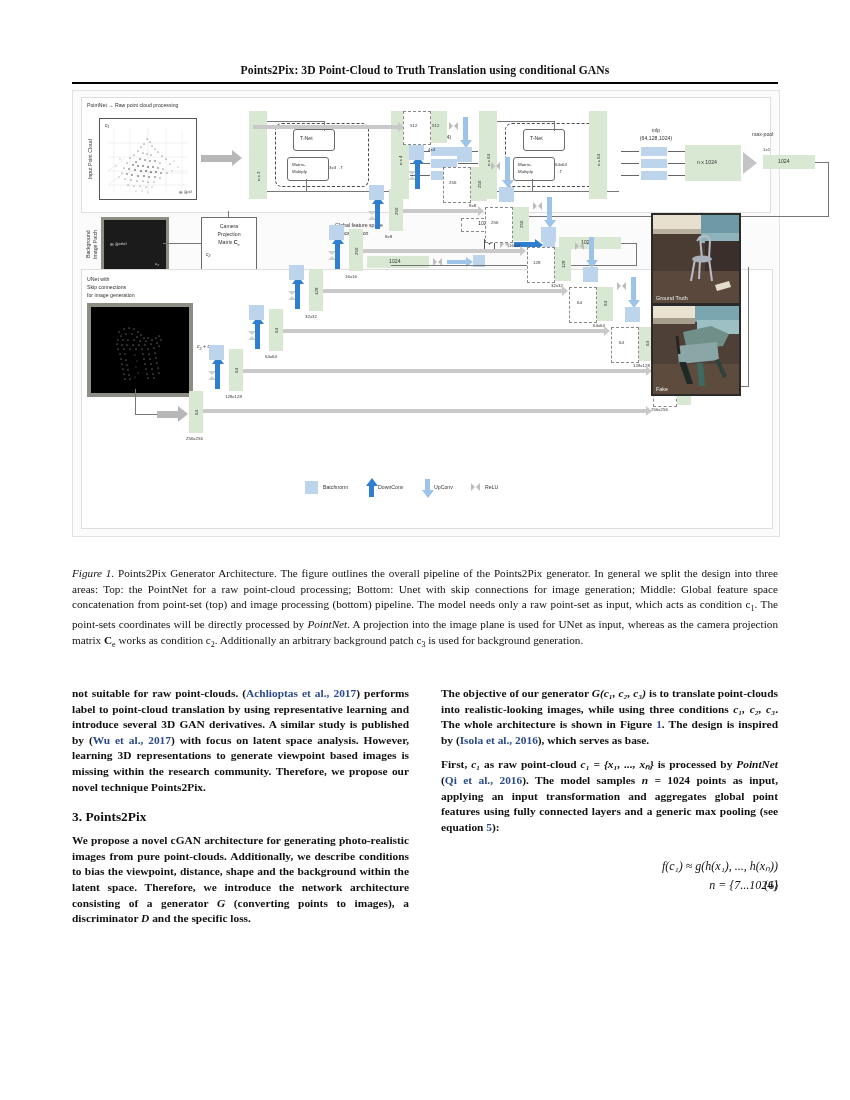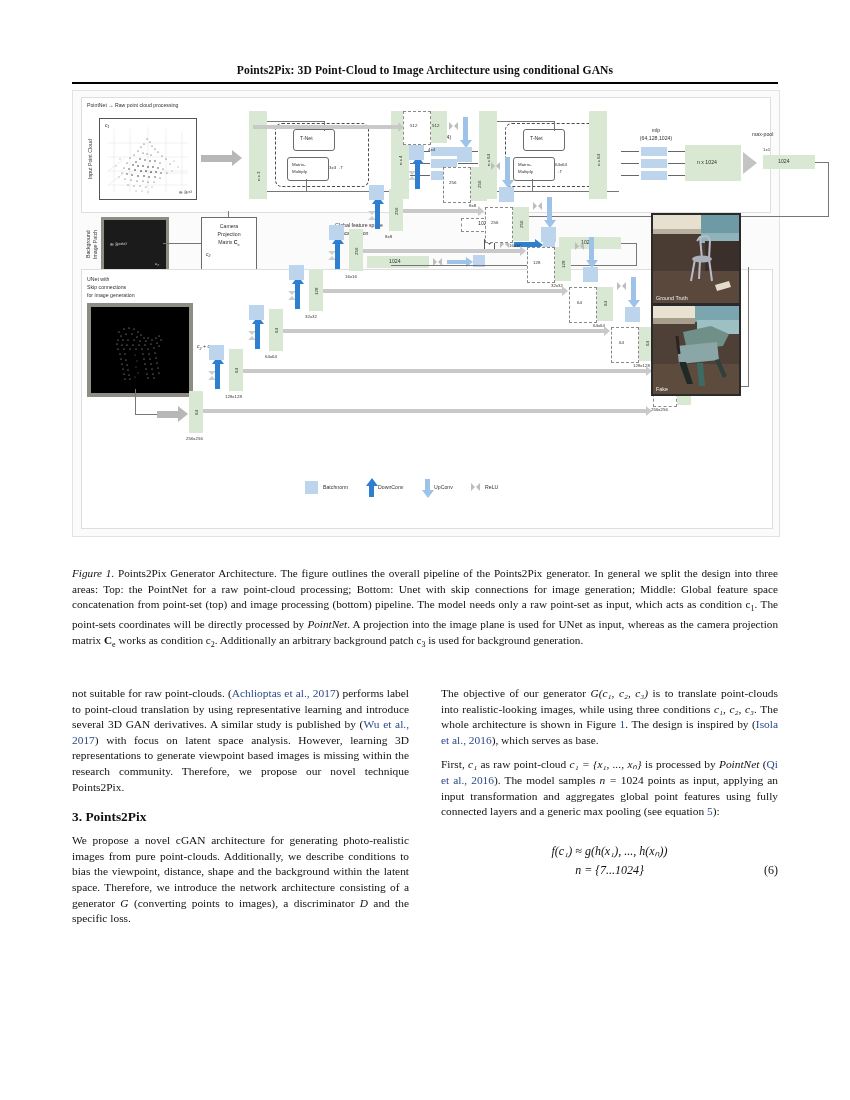--- a/index.html
+++ b/index.html
@@ -106,36 +106,36 @@
   .caption{
     position:absolute;left:72px;top:566px;width:706px;
     font-size:11.2px;line-height:15.6px;text-align:justify;
   }
   .caption i{font-style:italic;}
 
   
   .col{position:absolute;top:686px;width:337px;font-size:11.4px;line-height:15.6px;text-align:justify;}
   .colL{left:72px;}
   .colR{left:441px;}
-  .col p{margin:0 0 9px 0;}
+  .col p{margin:0 0 9px 0;font-weight:bold;}
   h2.sec{font-size:13.4px;font-weight:bold;margin:13px 0 8px 0;line-height:17px;}
   h3.sub{font-size:11.6px;font-weight:bold;margin:0 0 7px 0;}
   h4.subsub{font-size:11px;font-weight:normal;margin:13px 0 7px 0;font-variant:small-caps;letter-spacing:.2px;}
   .cite{color:#2b4a8b;}
   .mth{font-family:"Liberation Serif",serif;font-style:italic;}
   sub{font-size:.72em;}
-  .eq{margin:22px 0 0 0;position:relative;text-align:center;font-size:12px;line-height:19px;}
+  .eq{margin:22px 0 0 0;position:relative;text-align:right;font-size:12px;line-height:19px;}
   .eq .num{position:absolute;right:0;bottom:0;font-style:normal;}
 </style>
 </head>
 <body>
 
 <div class="page">
 
-  <div class="runhead">Points2Pix: 3D Point-Cloud to Image Architecture using conditional GANs</div>
+  <div class="runhead">Points2Pix: 3D Point-Cloud to Truth Translation using conditional GANs</div>
   <div class="rule"></div>
 
   <div class="figure">
 
     <div class="panel panel-top"></div>
     <div class="lbl lbl-6" style="left:14px;top:11px;">PointNet → Raw point cloud processing</div>
 
     <div class="vtext lbl-6" style="left:14px;top:30px;height:76px;">Input Point Cloud</div>
 
     <div class="pcloud" style="left:26px;top:27px;width:96px;height:80px;">

